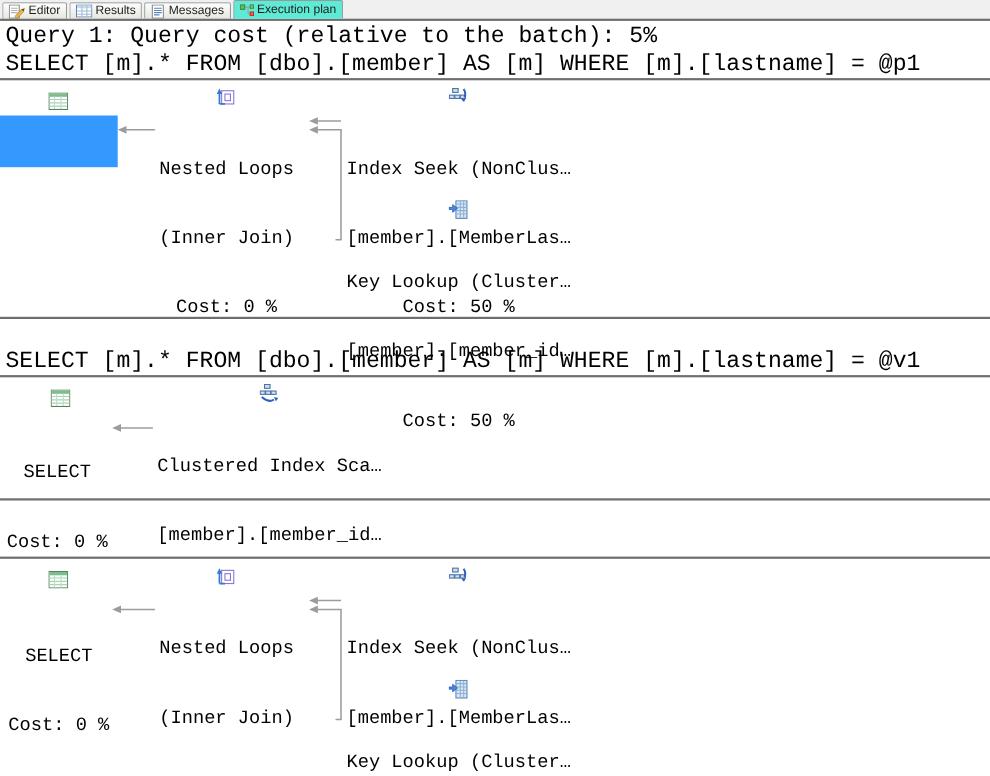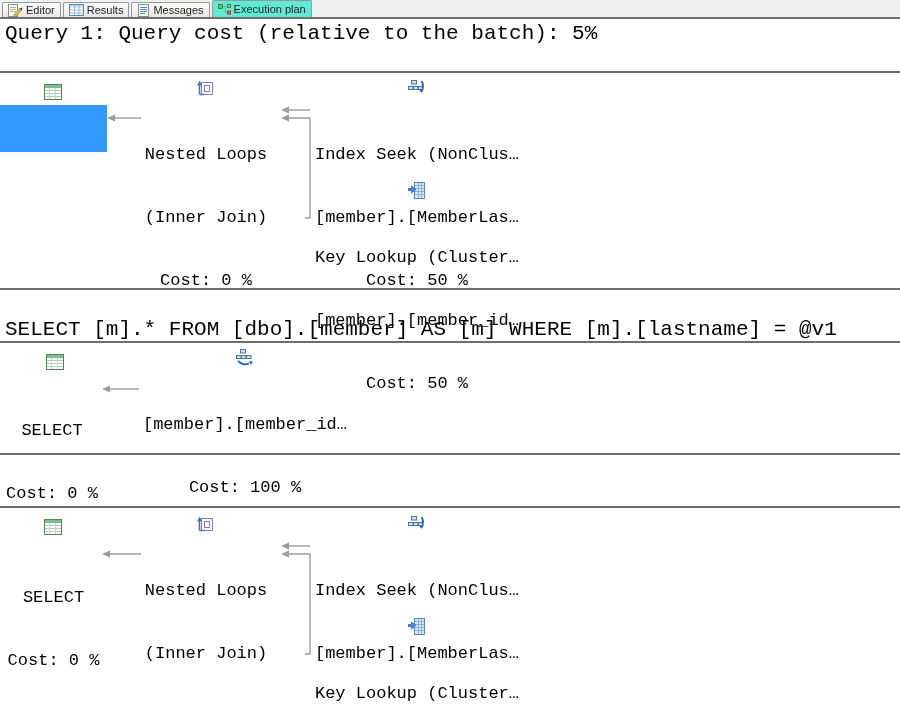--- a/index.html
+++ b/index.html
@@ -84,20 +84,21 @@
         <path d="M3,3.5 h7 M7.5,3.5 v6 M7.5,9.5 h3" stroke="#9E9E9E" fill="none" stroke-width="1"></path>
         <rect x="0.5" y="1.5" width="4" height="4" fill="#66BB6A" stroke="#388E3C"></rect>
         <rect x="9.5" y="1.5" width="3" height="3" fill="#81C784" stroke="#388E3C"></rect>
         <rect x="9.5" y="8" width="3" height="3" fill="#E57373" stroke="#C62828"></rect>
       </svg>
       <span>Execution plan</span>
     </div>
   </div>
 
   <div class="qline" style="top:22px">Query 1: Query cost (relative to the batch): 5%</div>
+  <div class="qline" style="top:48px">SELECT [m].* FROM [dbo].[member] AS [m] WHERE [m].[lastname] = @p1</div>
   <div class="sep" style="top:71px"></div>
 
   <svg class="connectors" style="top:72px" width="900" height="216">
     <g stroke="#9C9C9C" stroke-width="1.4" fill="none">
       <line x1="113" y1="46" x2="141" y2="46"></line>
       <line x1="287" y1="38" x2="310" y2="38"></line>
       <polyline points="287,46 310,46 310,146 305,146"></polyline>
     </g>
     <g fill="#9C9C9C">
       <path d="M107,46 l8,-3.5 v7 z"></path>
@@ -211,22 +212,22 @@
       <path d="M2,12 q6,5.5 11,2.2" stroke="#2B5FC0" stroke-width="1.8" fill="none"></path>
       <path d="M17,12.8 l-4,-1 l1.8,4 z" fill="#2B5FC0"></path>
     </svg>
   </div>
 
   <div class="pnode" style="left:0; top:378px; width:104px">
     <div>SELECT</div>
     <div>Cost: 0 %</div>
   </div>
   <div class="pnode" style="left:140px; top:372px; width:210px">
+    <div>Clustered Index Sca…</div>
     <div>[member].[member_id…</div>
-    <div>Cost: 100 %</div>
   </div>
 
   <div class="sep" style="top:453px"></div>
   <div class="sep" style="top:506px"></div>
 
   <svg class="connectors" style="top:508px" width="900" height="197">
     <g stroke="#9C9C9C" stroke-width="1.4" fill="none">
       <line x1="108" y1="46" x2="141" y2="46"></line>
       <line x1="287" y1="38" x2="310" y2="38"></line>
       <polyline points="287,46 310,46 310,146 305,146"></polyline>

